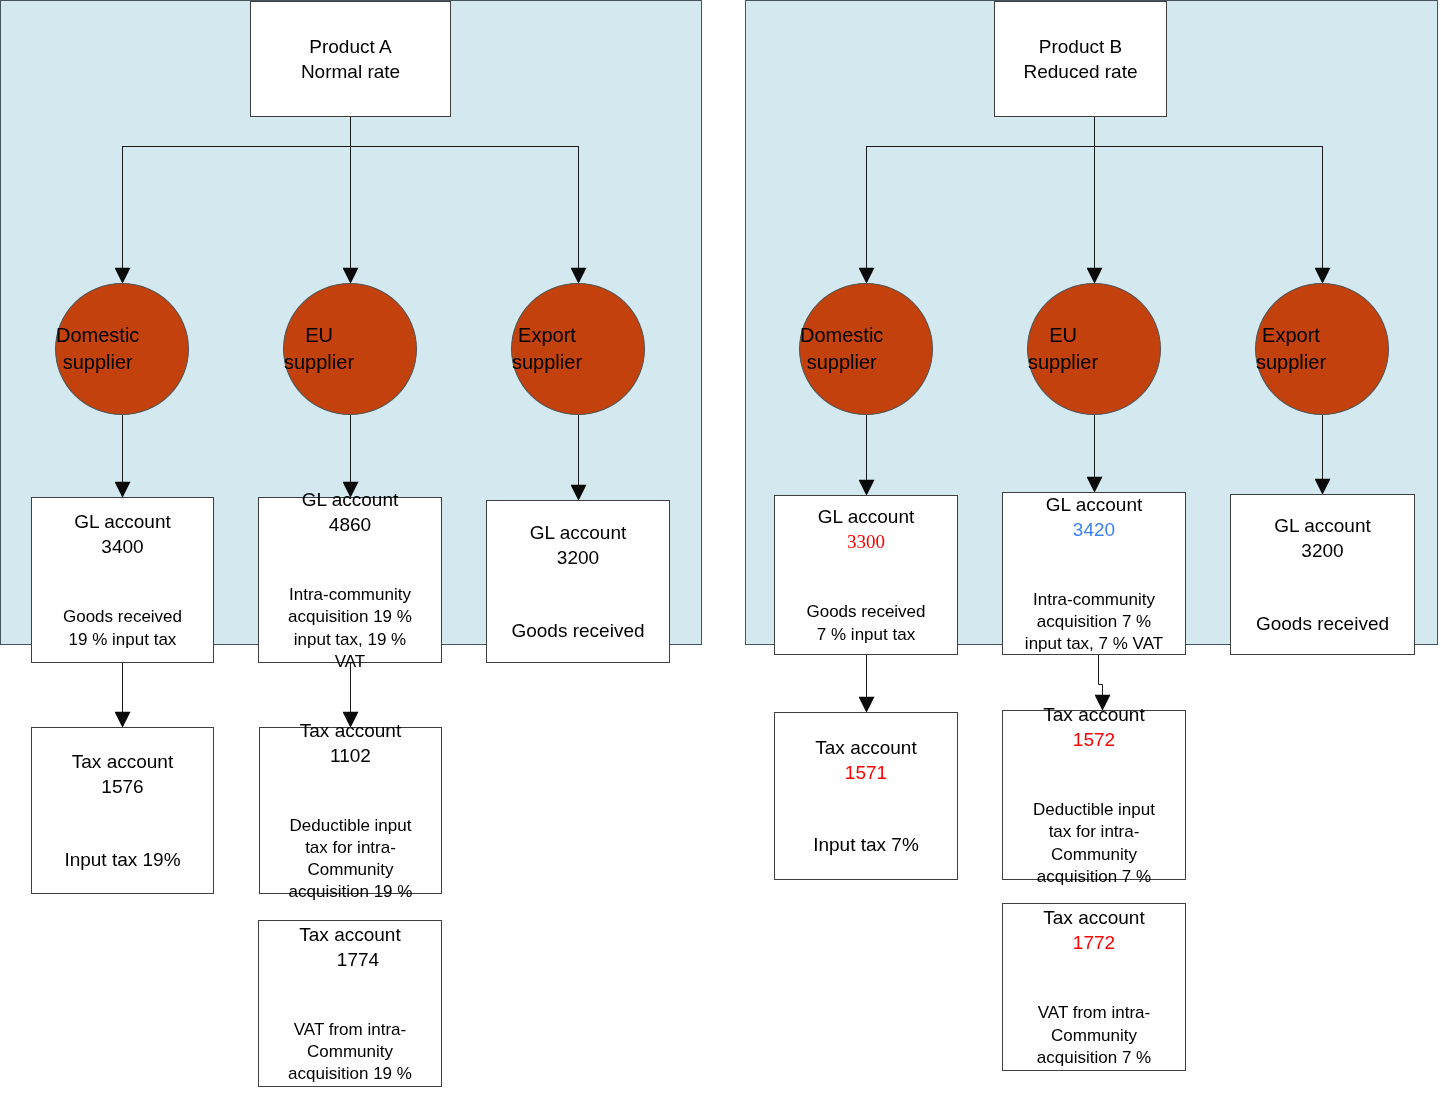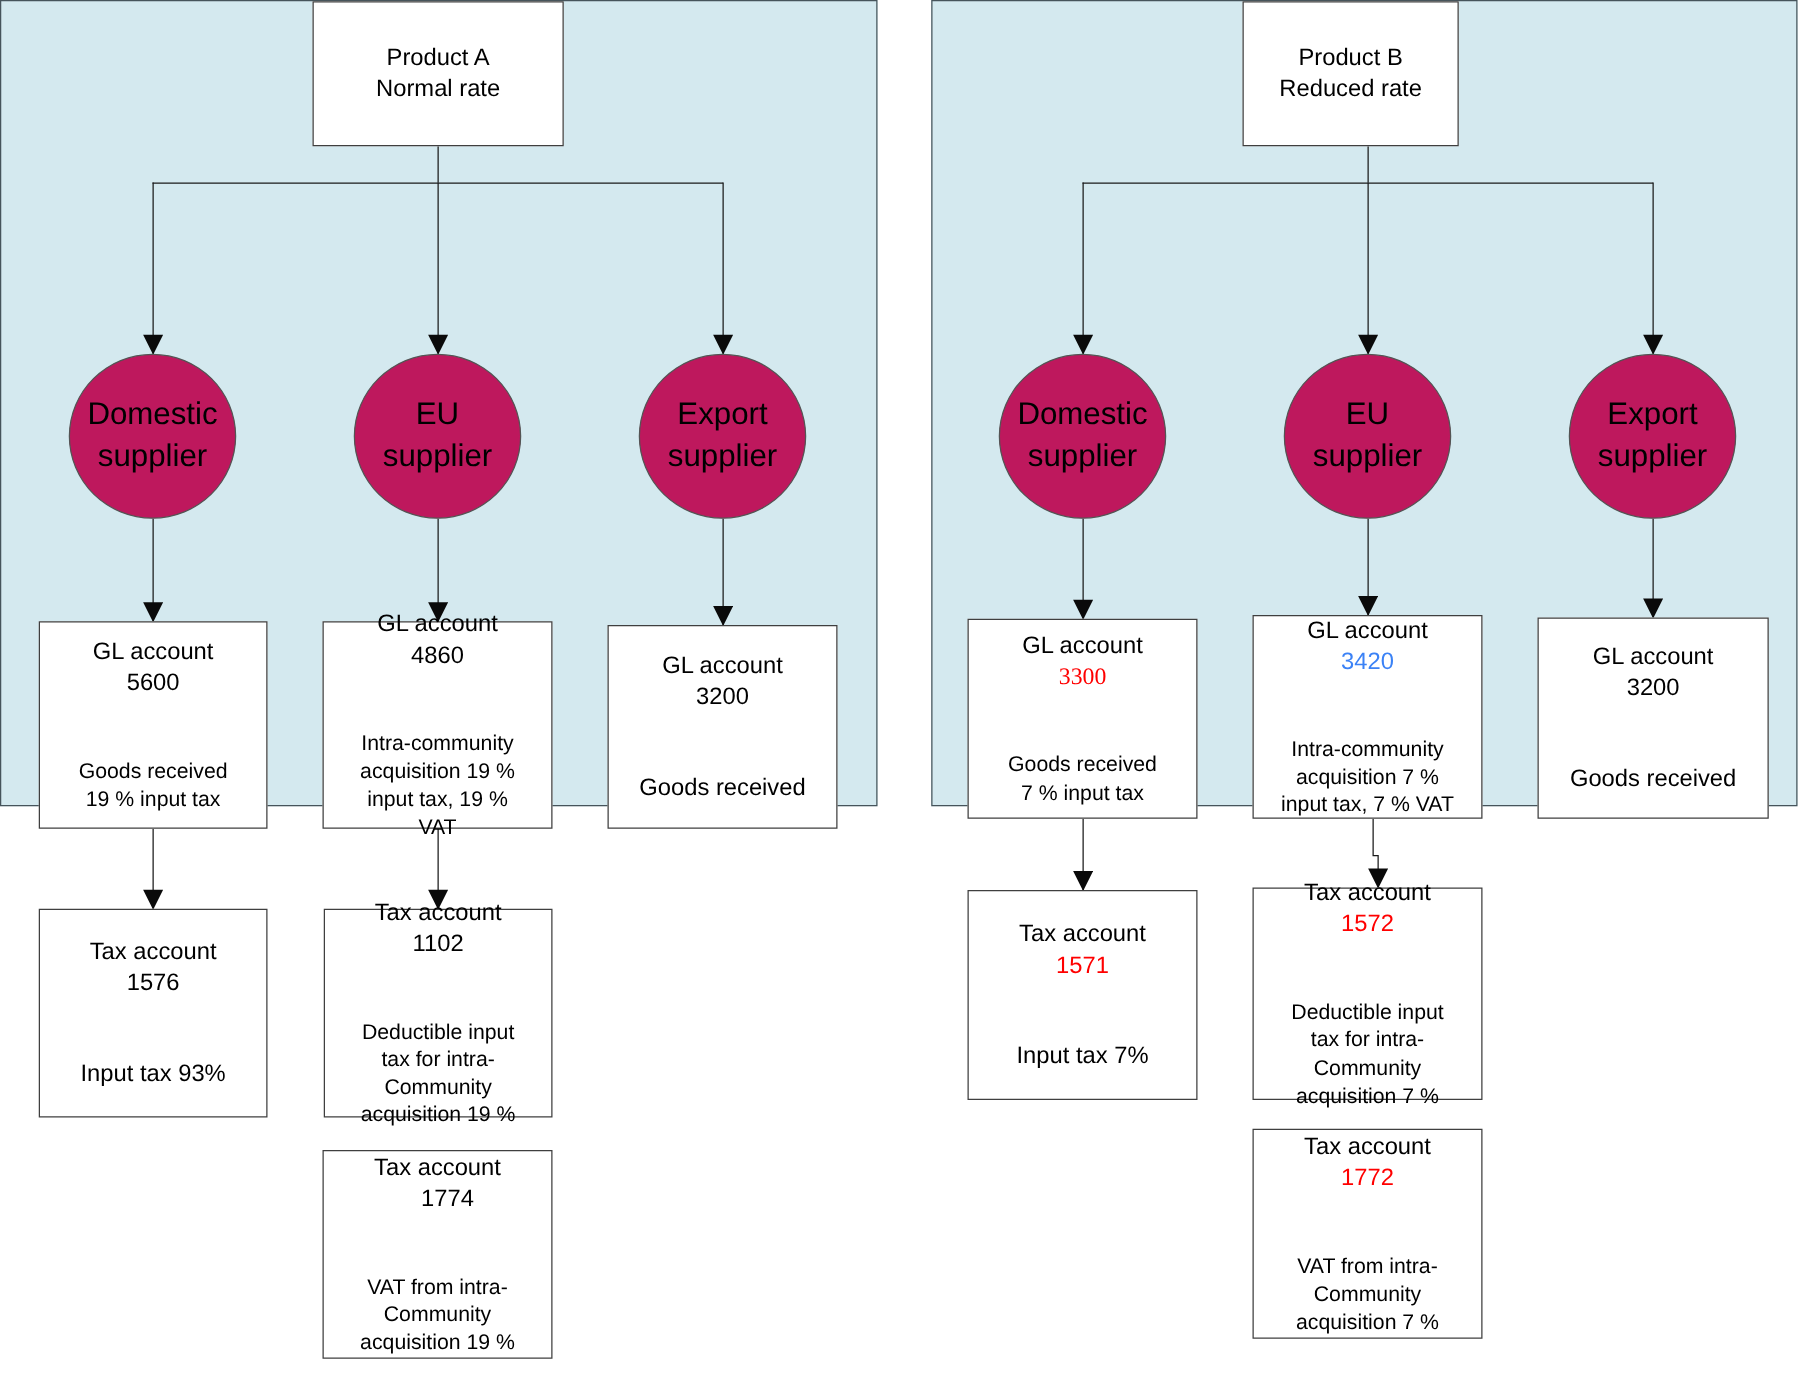--- a/index.html
+++ b/index.html
@@ -14,23 +14,23 @@
   .node{
     position:absolute;z-index:3;background:#fff;border:1px solid #3f3f3f;box-sizing:border-box;
     display:flex;flex-direction:column;align-items:center;justify-content:center;
     text-align:center;font-size:19px;line-height:1.32;
   }
   .node .title{white-space:pre-line;}
   .node .num{white-space:pre-line;}
   .node .desc{font-size:17px;line-height:1.3;white-space:pre-line;margin-top:47px;}
   .node .desc.lg{font-size:19px;line-height:1.32;}
   .circle{
-    position:absolute;z-index:3;background:#be185d;border:1px solid #545454;border-radius:50%;
-    box-sizing:border-box;display:flex;align-items:center;justify-content:center;
-    text-align:center;font-size:25px;line-height:1.35;white-space:pre-line;
+    position:absolute;z-index:3;background:#c2410c;border:1px solid #545454;border-radius:50%;
+    box-sizing:border-box;display:flex;align-items:center;
+    text-align:center;font-size:20px;line-height:1.35;white-space:pre-line;
   }
 </style>
 </head>
 <body>
 
 <div id="stage">
 
   <div class="panel" style="left:0;top:470;width:702px;height:645px;"></div>
   <div class="panel" style="left:745px;top:470;width:693px;height:645px;"></div>
 
@@ -96,42 +96,42 @@
     <span>EU
 supplier</span>
   </div>
   <div class="circle" style="left:1255px;top:283px;width:134px;height:132px;">
     <span>Export
 supplier</span>
   </div>
 
   <div class="node" style="left:31px;top:497px;width:183px;height:166px;">
     <span class="title">GL account</span>
-    <span class="num" style="color: rgb(0, 0, 0);">5600</span>
+    <span class="num" style="color: rgb(0, 0, 0);">3400</span>
     <span class="desc">Goods received
 19 % input tax</span>
   </div>
   <div class="node" style="left:258px;top:497px;width:184px;height:166px;">
     <span class="title">GL account</span>
     <span class="num" style="color: rgb(0, 0, 0);">4860</span>
     <span class="desc">Intra-community
 acquisition 19 %
 input tax, 19 %
 VAT</span>
   </div>
   <div class="node" style="left:486px;top:500px;width:184px;height:163px;">
     <span class="title">GL account</span>
     <span class="num" style="color: rgb(0, 0, 0);">3200</span>
     <span class="desc lg">Goods received</span>
   </div>
 
   <div class="node" style="left:31px;top:727px;width:183px;height:167px;">
     <span class="title">Tax account</span>
     <span class="num" style="color: rgb(0, 0, 0);">1576</span>
-    <span class="desc lg">Input tax 93%</span>
+    <span class="desc lg">Input tax 19%</span>
   </div>
   <div class="node" style="left:259px;top:727px;width:183px;height:167px;">
     <span class="title">Tax account</span>
     <span class="num" style="color: rgb(0, 0, 0);">1102</span>
     <span class="desc">Deductible input
 tax for intra-
 Community
 acquisition 19 %</span>
   </div>
   <div class="node" style="left:258px;top:920px;width:184px;height:167px;">

